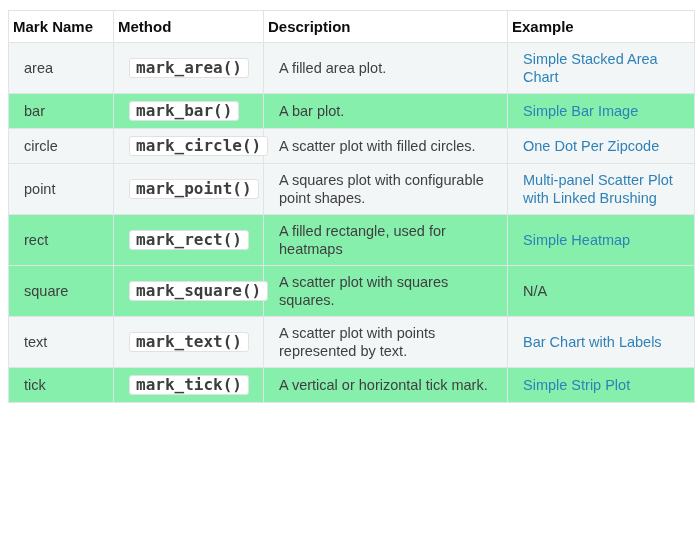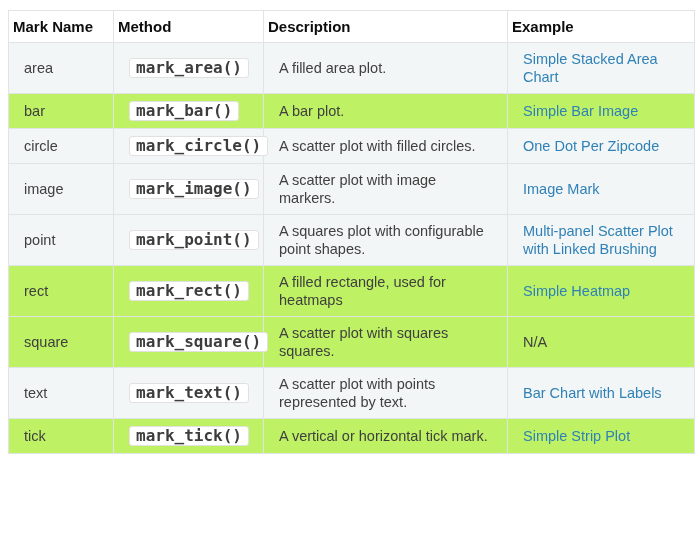--- a/index.html
+++ b/index.html
@@ -35,21 +35,21 @@
   td {
     padding: 7px 15px;
     vertical-align: middle;
     font-size: 14.5px;
     line-height: 18px;
     color: #404040;
     border: 1px solid #e1e4e5;
     word-wrap: break-word;
   }
   tr.alt td { background: #f3f6f6; }
-  tr.plain td { background: #bef264; }
+  tr.plain td { background: #86efac; }
   code.pill {
     display: inline-block;
     font-family: "DejaVu Sans Mono", monospace;
     font-size: 16px;
     font-weight: bold;
     color: #3d3d3d;
     background: #ffffff;
     border: 1px solid #e1e1e1;
     border-radius: 3px;
     padding: 2px 6px;
@@ -95,26 +95,20 @@
         <td>A bar plot.</td>
         <td><a class="ex-link">Simple Bar Image</a></td>
       </tr>
       <tr class="alt">
         <td>circle</td>
         <td><code class="pill">mark_circle()</code></td>
         <td>A scatter plot with filled circles.</td>
         <td><a class="ex-link">One Dot Per Zipcode</a></td>
       </tr>
       <tr class="alt">
-        <td>image</td>
-        <td><code class="pill">mark_image()</code></td>
-        <td>A scatter plot with image markers.</td>
-        <td><a class="ex-link">Image Mark</a></td>
-      </tr>
-      <tr class="alt">
         <td>point</td>
         <td><code class="pill">mark_point()</code></td>
         <td>A squares plot with configurable point shapes.</td>
         <td><a class="ex-link">Multi-panel Scatter Plot with Linked Brushing</a></td>
       </tr>
       <tr class="plain">
         <td>rect</td>
         <td><code class="pill">mark_rect()</code></td>
         <td>A filled rectangle, used for heatmaps</td>
         <td><a class="ex-link">Simple Heatmap</a></td>

